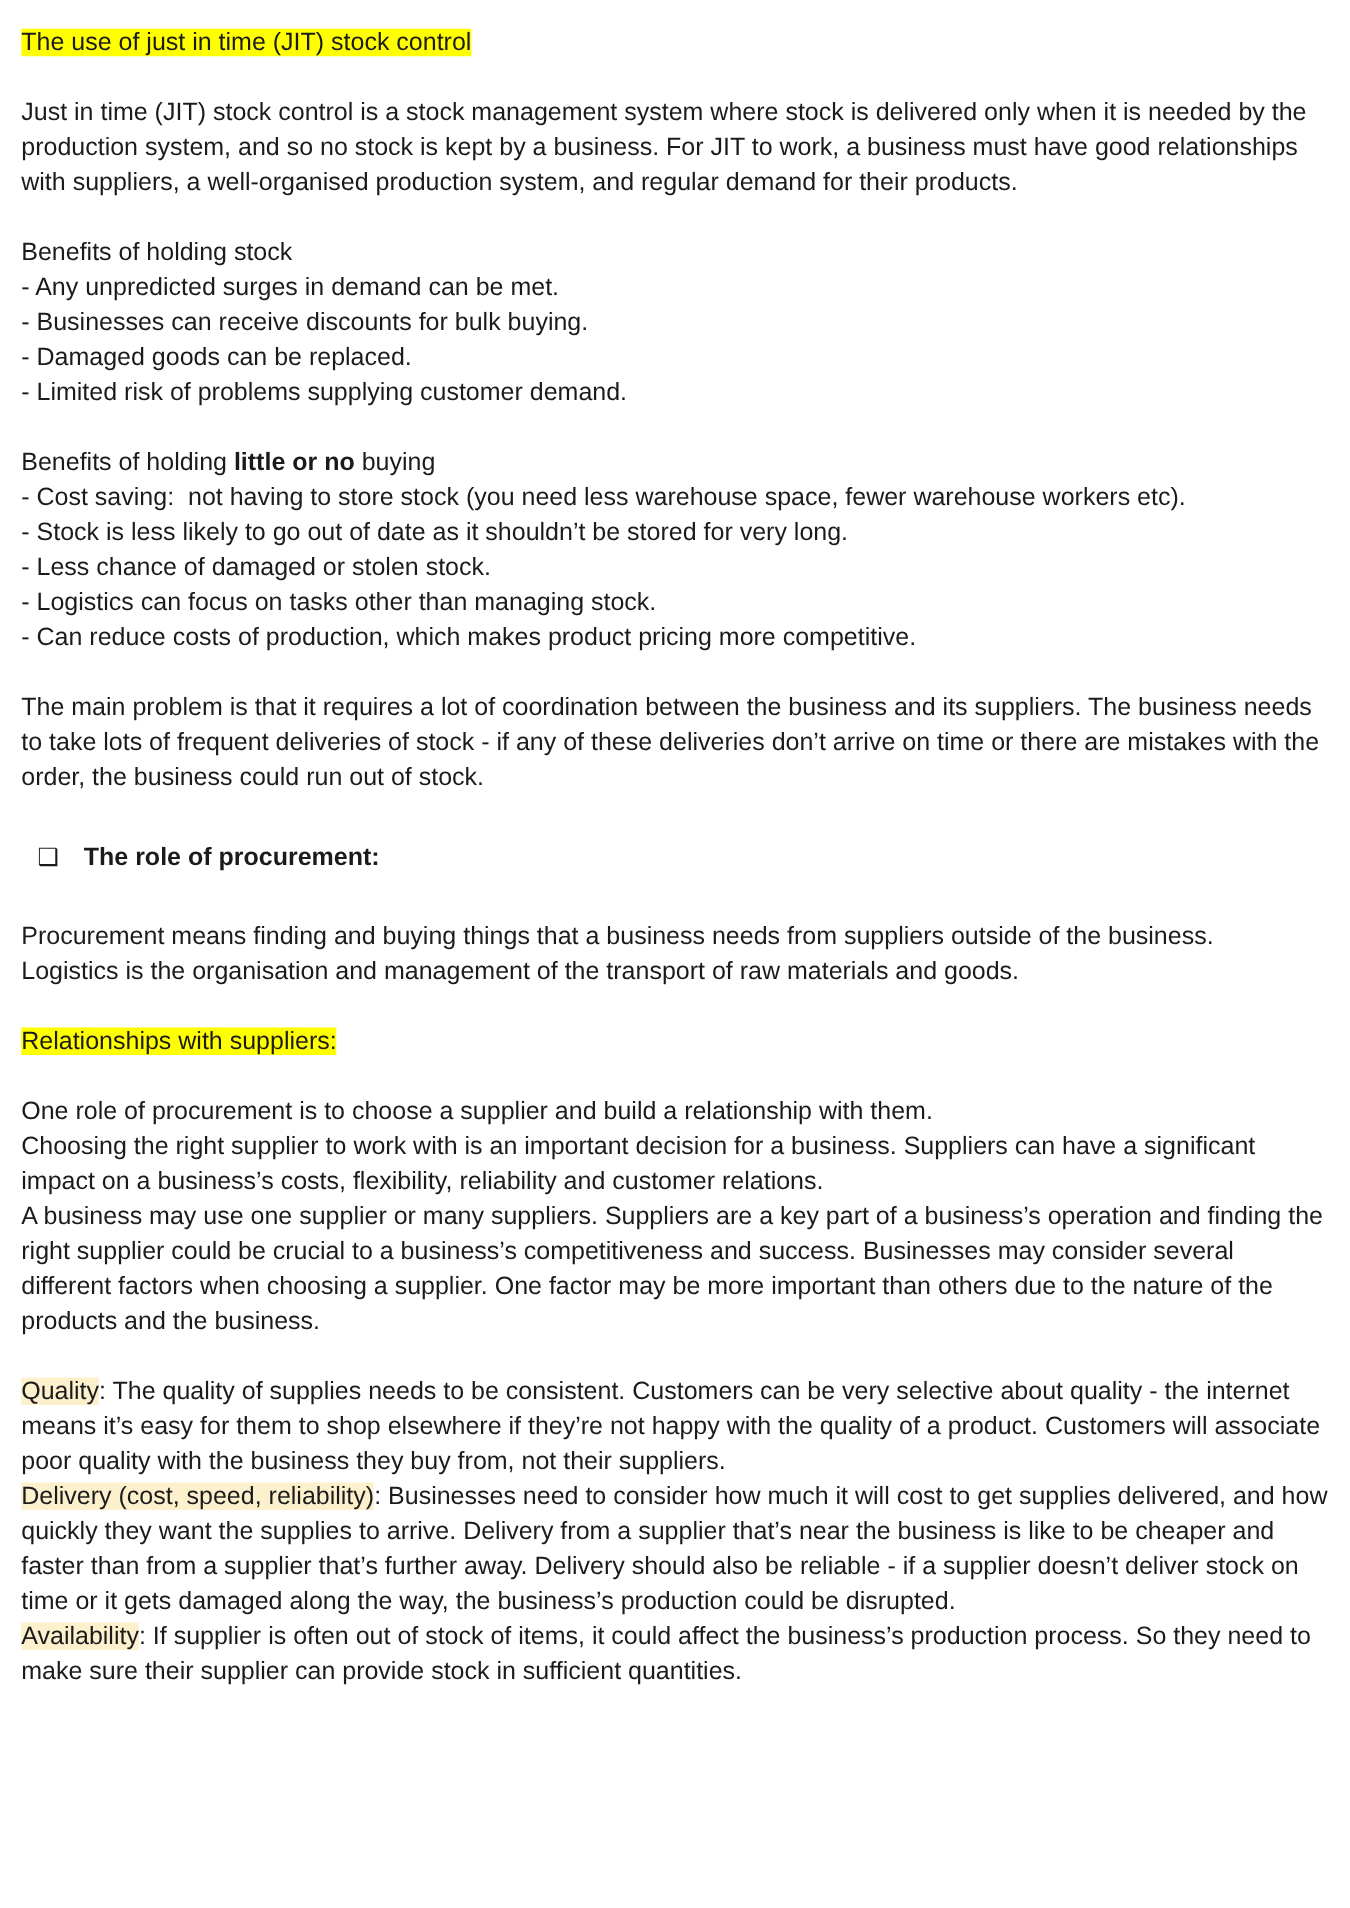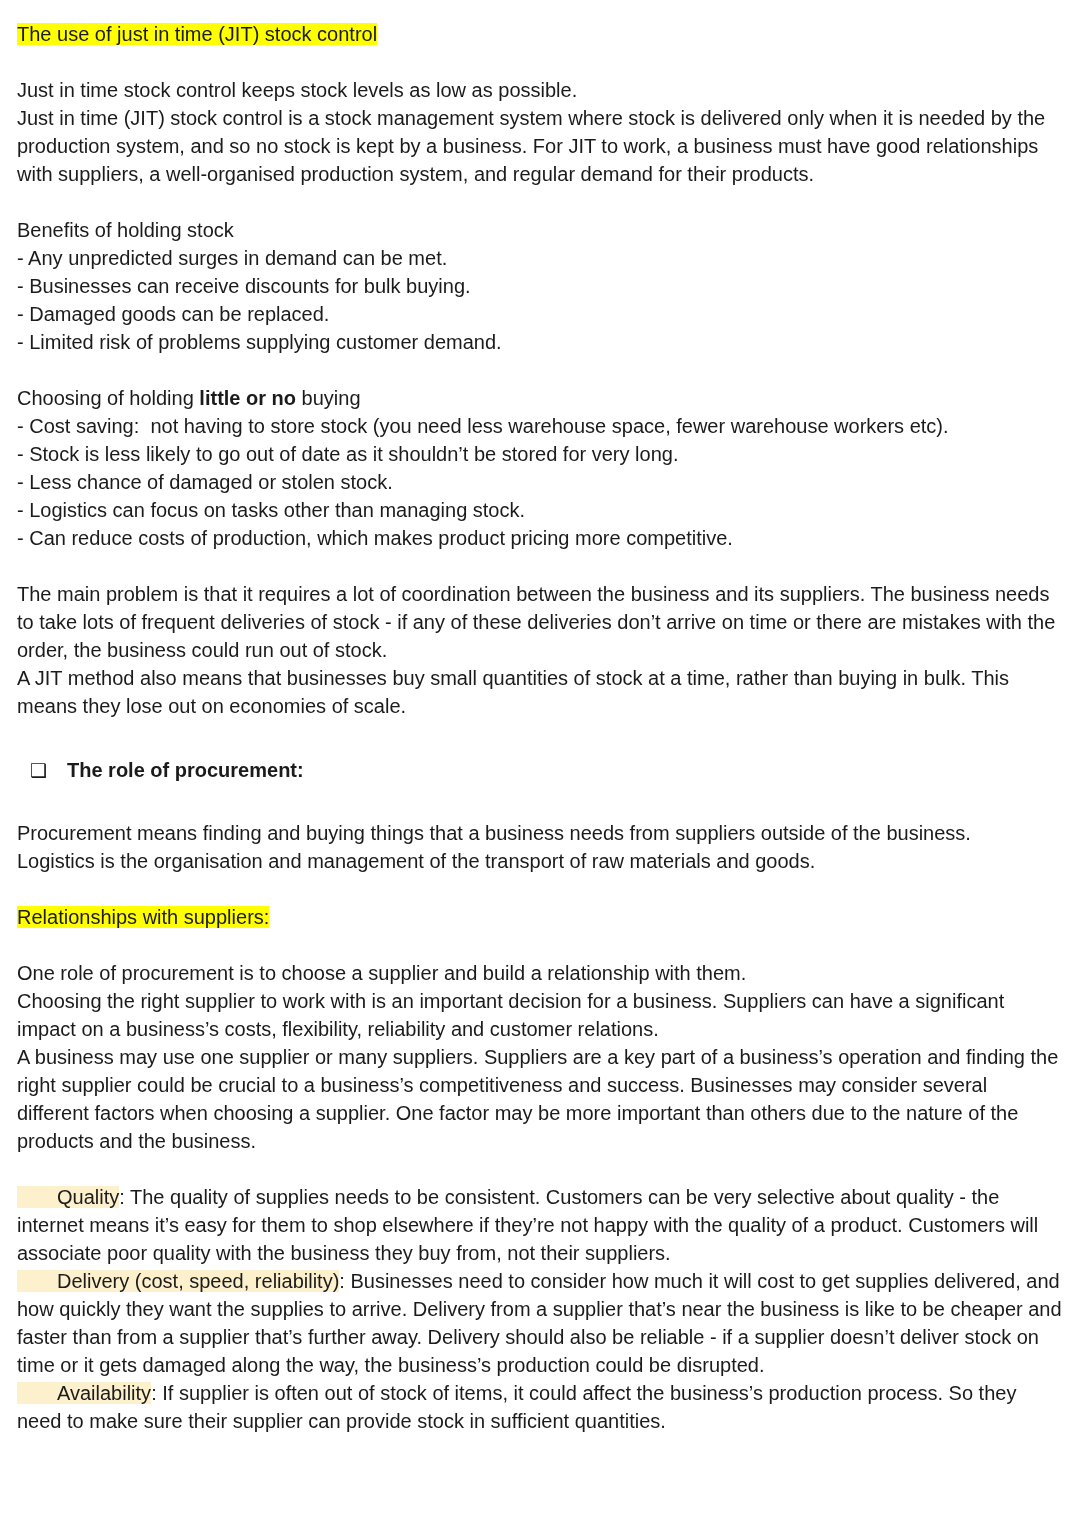--- a/index.html
+++ b/index.html
@@ -20,21 +20,21 @@
     overflow: hidden;
   }
   .line {
     white-space: pre-wrap;
   }
   .spacer {
     height: 28px;
   }
   .b { font-weight: bold; }
   .hl-bright { background: var(--hl-bright, #ffff00); }
-  .hl-pale   { background: var(--hl-pale, #fdf0cd); padding-left: 40px; }
+  .hl-pale   { background: var(--hl-pale, #fdf0cd); }
   .checkbox-line {
     display: flex;
     align-items: baseline;
     font-weight: bold;
     margin: 8px 0 6px 0;
   }
   .cbx {
     display: inline-block;
     width: 50px;
     padding-left: 13px;
@@ -44,38 +44,36 @@
     flex: 0 0 50px;
   }
 </style>
 </head>
 <body>
 
 <main class="page" style="color: rgb(27, 27, 27); background: rgb(255, 255, 255);">
   <div id="doc">
       <div class="line"><span><span class="hl-bright">The use of just in time (JIT) stock control</span></span></div>
       <div class="spacer"></div>
-      <div class="line"><span><span>Just in time stock control keeps stock levels as low as possible.</span></span></div>
       <div class="line"><span><span>Just in time (JIT) stock control is a stock management system where stock is delivered only when it is needed by the production system, and so no stock is kept by a business. For JIT to work, a business must have good relationships with suppliers, a well-organised production system, and regular demand for their products.</span></span></div>
       <div class="spacer"></div>
       <div class="line"><span><span>Benefits of holding stock</span></span></div>
       <div class="line"><span><span>- Any unpredicted surges in demand can be met.</span></span></div>
       <div class="line"><span><span>- Businesses can receive discounts for bulk buying.</span></span></div>
       <div class="line"><span><span>- Damaged goods can be replaced.</span></span></div>
       <div class="line"><span><span>- Limited risk of problems supplying customer demand.</span></span></div>
       <div class="spacer"></div>
-      <div class="line"><span><span>Choosing of holding </span><span class="b">little or no</span><span> buying</span></span></div>
+      <div class="line"><span><span>Benefits of holding </span><span class="b">little or no</span><span> buying</span></span></div>
       <div class="line"><span><span>- Cost saving:  not having to store stock (you need less warehouse space, fewer warehouse workers etc).</span></span></div>
       <div class="line"><span><span>- Stock is less likely to go out of date as it shouldn’t be stored for very long.</span></span></div>
       <div class="line"><span><span>- Less chance of damaged or stolen stock.</span></span></div>
       <div class="line"><span><span>- Logistics can focus on tasks other than managing stock.</span></span></div>
       <div class="line"><span><span>- Can reduce costs of production, which makes product pricing more competitive.</span></span></div>
       <div class="spacer"></div>
       <div class="line"><span><span>The main problem is that it requires a lot of coordination between the business and its suppliers. The business needs to take lots of frequent deliveries of stock - if any of these deliveries don’t arrive on time or there are mistakes with the order, the business could run out of stock.</span></span></div>
-      <div class="line"><span><span>A JIT method also means that businesses buy small quantities of stock at a time, rather than buying in bulk. This means they lose out on economies of scale.</span></span></div>
       <div class="spacer"></div>
       <div class="line checkbox-line"><span class="cbx">❑</span><span><span class="b">The role of procurement:</span></span></div>
       <div class="spacer"></div>
       <div class="line"><span><span>Procurement means finding and buying things that a business needs from suppliers outside of the business.</span></span></div>
       <div class="line"><span><span>Logistics is the organisation and management of the transport of raw materials and goods.</span></span></div>
       <div class="spacer"></div>
       <div class="line"><span><span class="hl-bright">Relationships with suppliers:</span></span></div>
       <div class="spacer"></div>
       <div class="line"><span><span>One role of procurement is to choose a supplier and build a relationship with them.</span></span></div>
       <div class="line"><span><span>Choosing the right supplier to work with is an important decision for a business. Suppliers can have a significant impact on a business’s costs, flexibility, reliability and customer relations.</span></span></div>

